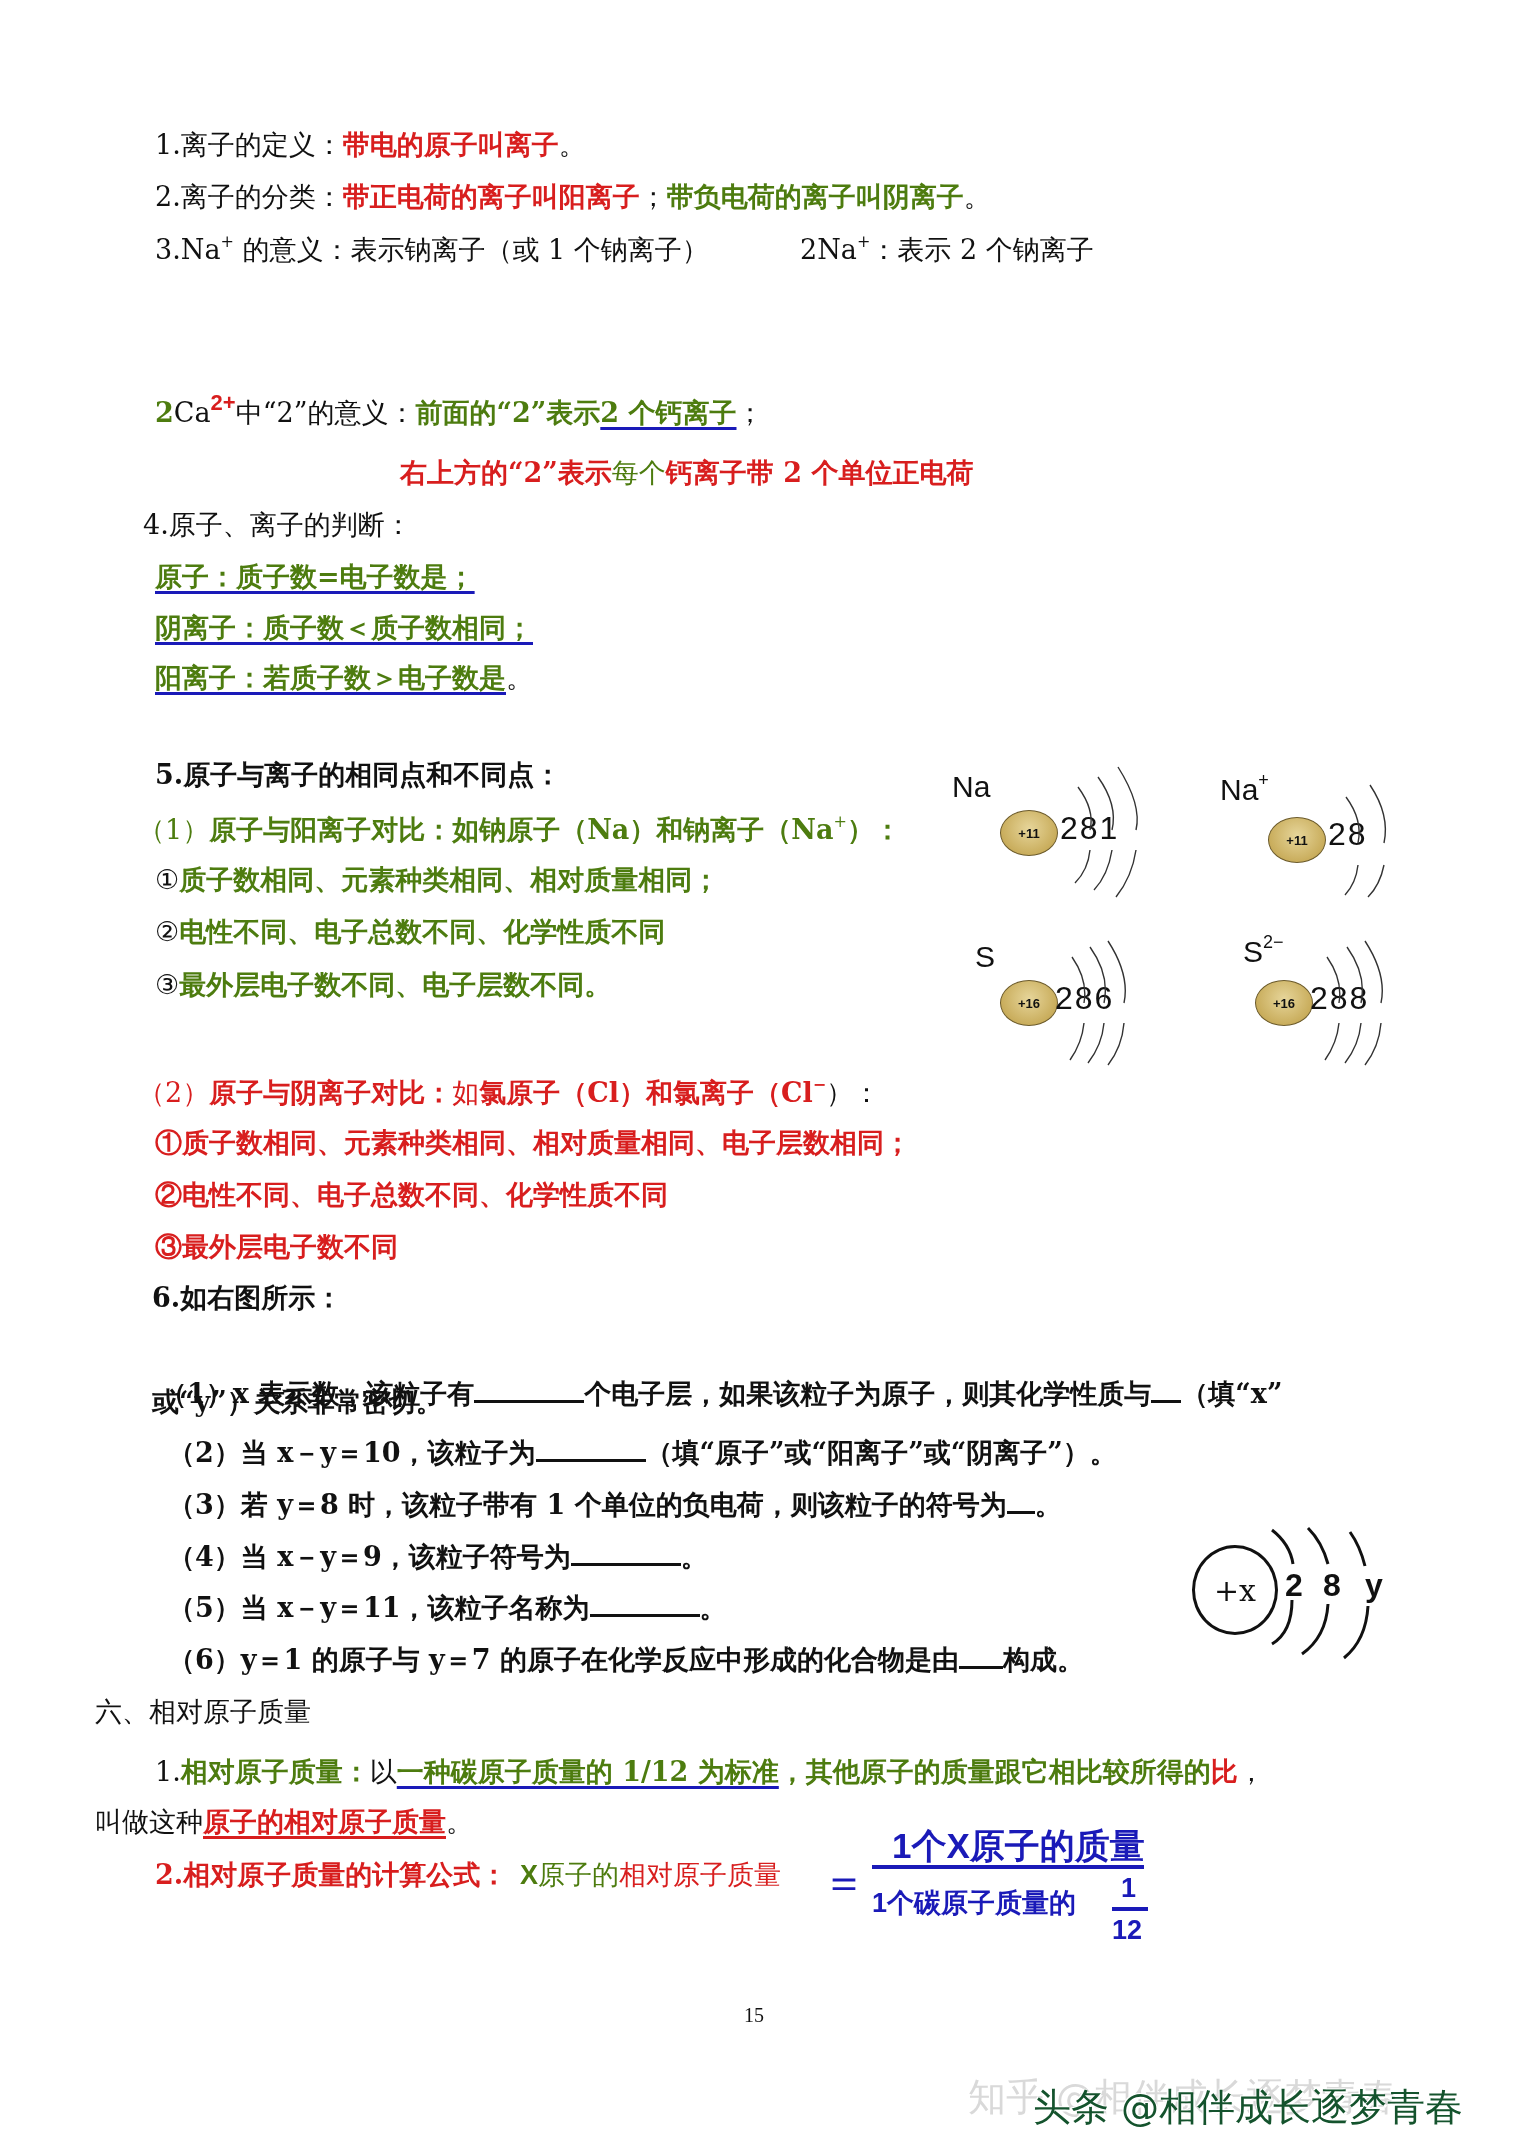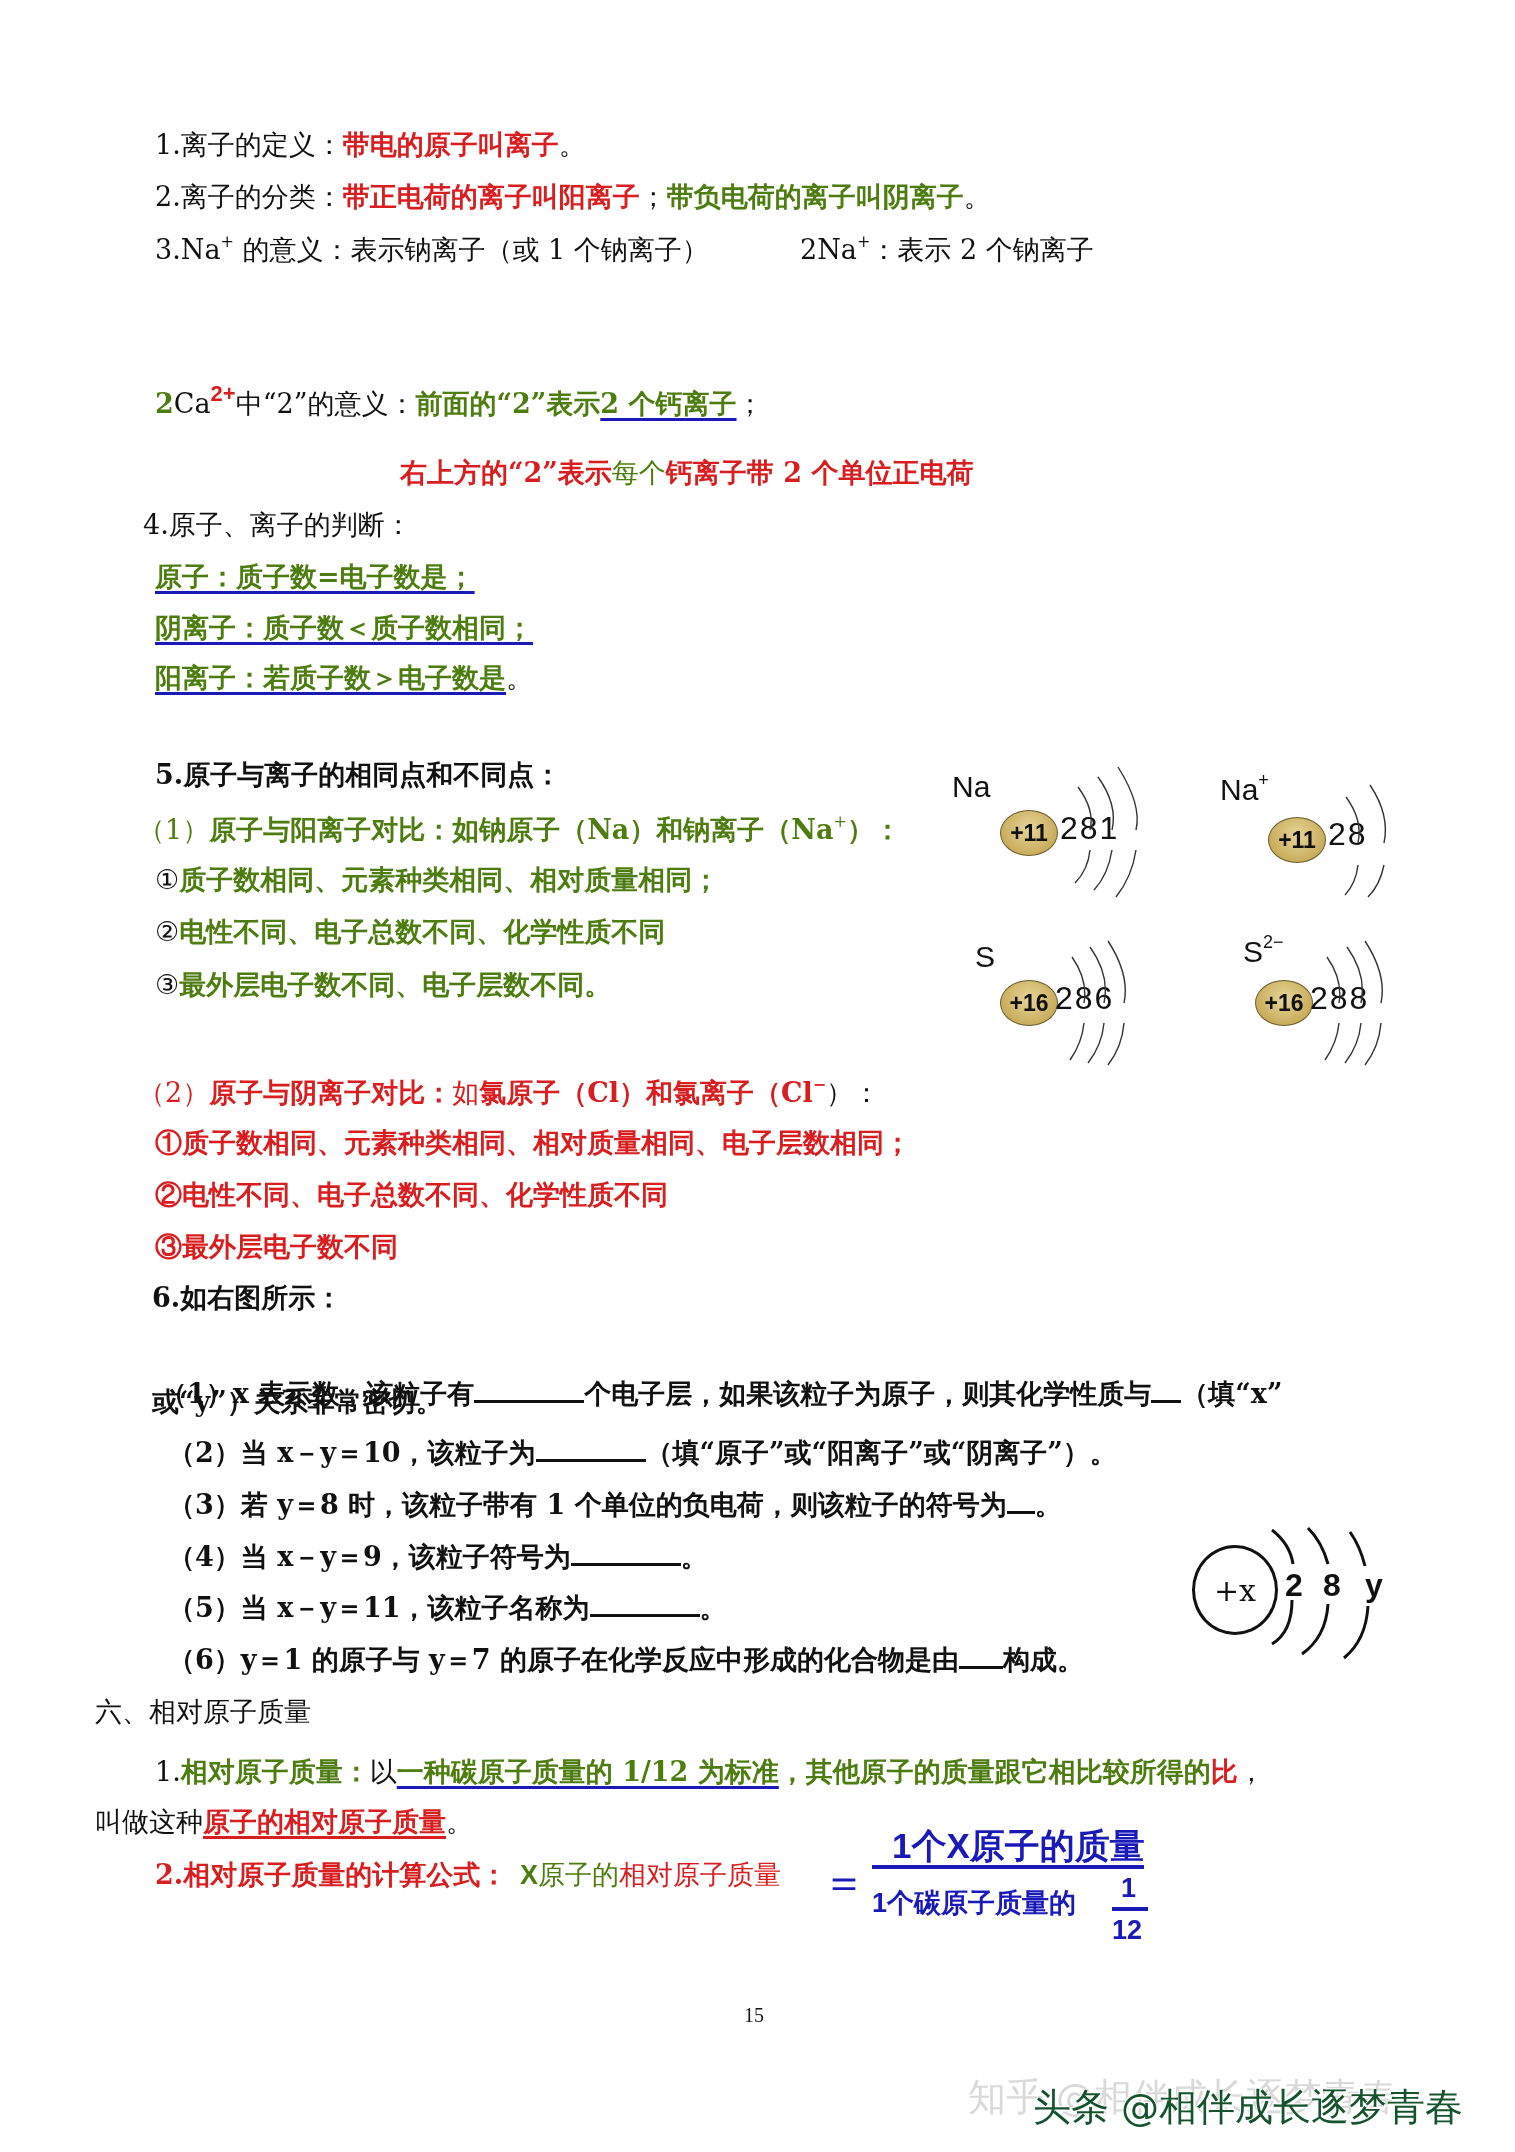--- a/index.html
+++ b/index.html
@@ -11,21 +11,21 @@
   .blue { color: #4d7c0f; }
   .u { text-decoration: underline; text-decoration-thickness: 3px; text-underline-offset: 5px; }
   .ured { text-decoration-color: #d81e1e; }
   .ublue { text-decoration-color: #1a1ab8; }
   sup { font-size: 16px; vertical-align: 12px; line-height: 0; }
   .sans { font-family: "Liberation Sans", "DejaVu Sans", sans-serif; }
   .blank { display: inline-block; border-bottom: 3px solid #111; height: 22px; vertical-align: baseline; }
   .nucleus { position: absolute; width: 56px; height: 44px; border-radius: 50%;
              background: radial-gradient(ellipse at 50% 40%, #e6d59a, #c9ad5c 70%, #a88b3d);
              border: 1.5px solid #6b5a2a; display:flex; align-items:center; justify-content:center;
-             font-family: "Liberation Sans", sans-serif; font-weight: bold; font-size: 23px; color: #111; }
+             font-family: "Liberation Sans", sans-serif; font-weight: bold; font-size: 13px; color: #111; }
   .shellnum { position: absolute; font-family: "Liberation Sans", sans-serif; font-size: 32px; color: #111; letter-spacing: 2px; }
   .atomlabel { position: absolute; font-family: "Liberation Sans", sans-serif; font-size: 30px; color: #111; }
   .atomlabel sup { font-size: 18px; vertical-align: 14px; }
   .arcs { position: absolute; }
   .frac { position: absolute; font-family: "Liberation Sans", sans-serif; font-weight: bold; color: #1a1ab8; }
   .wm { position: absolute; font-family: "DejaVu Sans", sans-serif; font-size: 38px; }
 </style>
 </head>
 <body>
 
@@ -37,21 +37,21 @@
   <span>2.离子的分类：</span><span class="red b">带正电荷的离子叫阳离子</span><span>；</span><span class="blue b">带负电荷的离子叫阴离子</span><span>。</span>
 </div>
 
 <div class="ln" style="left:155px;top:232px;">
   <span>3.Na</span><sup>+</sup><span> 的意义：表示钠离子（或 1 个钠离子）</span>
 </div>
 <div class="ln" style="left:800px;top:232px;">
   <span>2Na</span><sup>+</sup><span>：表示 2 个钠离子</span>
 </div>
 
-<div class="ln" style="left:155px;top:386px;">
+<div class="ln" style="left:155px;top:395px;">
   <span class="blue b">2</span><span>Ca</span><sup class="red b sans" style="font-size:22px;">2+</sup><span>中“2”的意义：</span><span class="blue b">前面的“2”表示</span><span class="blue b u ublue">2 个钙离子</span><span>；</span>
 </div>
 <div class="ln" style="left:400px;top:455px;">
   <span class="red b">右上方的“2”表示</span><span class="blue">每个</span><span class="red b">钙离子带 2 个单位正电荷</span>
 </div>
 
 <div class="ln" style="left:143px;top:507px;">4.原子、离子的判断：</div>
 <div class="ln blue b u ublue" style="left:155px;top:559px;">原子：质子数=电子数是；</div>
 <div class="ln blue b u ublue" style="left:155px;top:610px;">阴离子：质子数＜质子数相同；</div>
 <div class="ln" style="left:155px;top:660px;">

